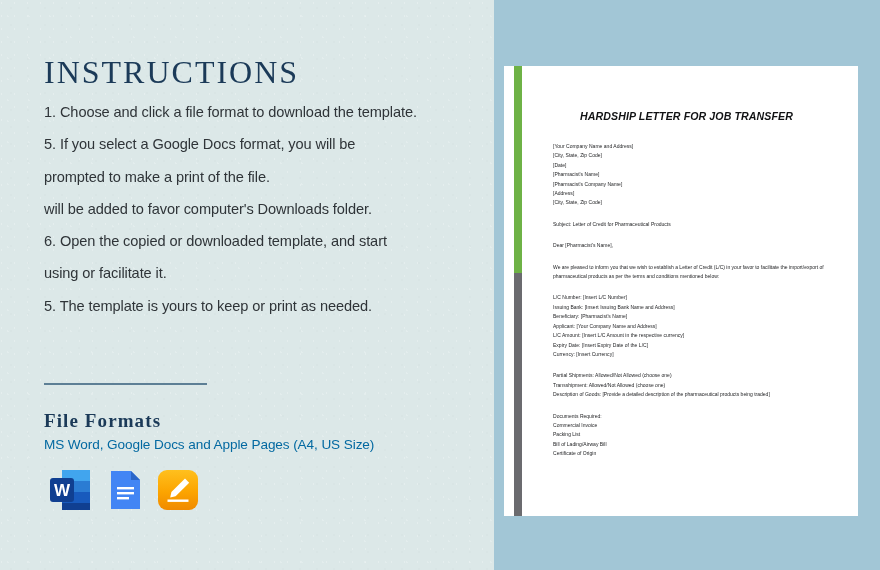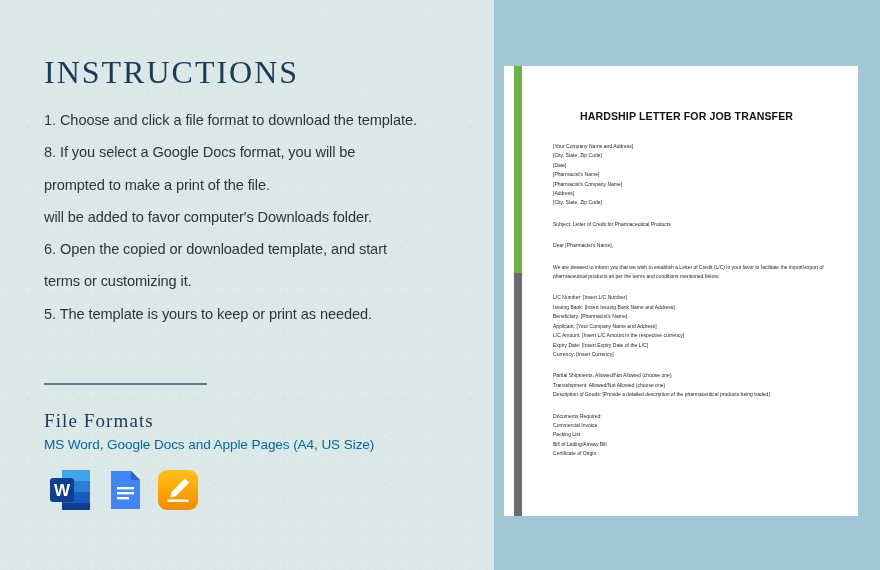--- a/index.html
+++ b/index.html
@@ -53,21 +53,21 @@
     font-weight: 400;
     letter-spacing: 2.0px;
     color: #1b3a58;
     white-space: nowrap;
     z-index: 2;
   }
 
   .steps {
     position: absolute;
     left: 44px;
-    top: 104px;
+    top: 96px;
     width: 430px;
     z-index: 2;
   }
   .step-line {
     font-size: 14.6px;
     line-height: 32.3px;
     color: #2f3438;
     letter-spacing: -0.1px;
     white-space: nowrap;
   }
@@ -81,21 +81,21 @@
     background: #5d7f95;
     z-index: 2;
   }
 
   .file-formats-title {
     position: absolute;
     left: 44px;
     top: 410px;
     font-family: "Liberation Serif", serif;
     font-size: 19px;
-    font-weight: 400;
+    font-weight: 700;
     letter-spacing: 1.1px;
     color: #1b3a58;
     white-space: nowrap;
     z-index: 2;
   }
 
   .file-formats-sub {
     position: absolute;
     left: 44px;
     top: 437px;
@@ -174,20 +174,21 @@
 
   .doc-title {
     margin-top: 44px;
     margin-left: -14px;
     margin-right: 16px;
     text-align: center;
     font-size: 10.6px;
     font-weight: bold;
     color: #111214;
     letter-spacing: 0.1px;
+    font-style: italic;
   }
 
   .doc-block {
     margin-top: 20px;
     font-size: 5.0px;
     line-height: 9.4px;
     color: #1d1e20;
     letter-spacing: 0.02px;
   }
   .doc-block.gap-sm { margin-top: 12px; }
@@ -204,25 +205,25 @@
 <body>
 
 <div class="screen">
 
   <div class="left-panel">
 
     <div class="instr-title">INSTRUCTIONS</div>
 
     <div class="steps">
       <div class="step-line">1. Choose and click a file format to download the template.</div>
-      <div class="step-line">8. If you select a Google Docs format, you will be</div>
+      <div class="step-line">5. If you select a Google Docs format, you will be</div>
       <div class="step-line">prompted to make a print of the file.</div>
       <div class="step-line">will be added to favor computer's Downloads folder.</div>
       <div class="step-line">6. Open the copied or downloaded template, and start</div>
-      <div class="step-line">terms or customizing it.</div>
+      <div class="step-line">using or facilitate it.</div>
       <div class="step-line">5. The template is yours to keep or print as needed.</div>
     </div>
 
     <div class="divider"></div>
 
     <div class="file-formats-title">File Formats</div>
     <div class="file-formats-sub">MS Word, Google Docs and Apple Pages (A4, US Size)</div>
 
     <div class="icon-row">
 

